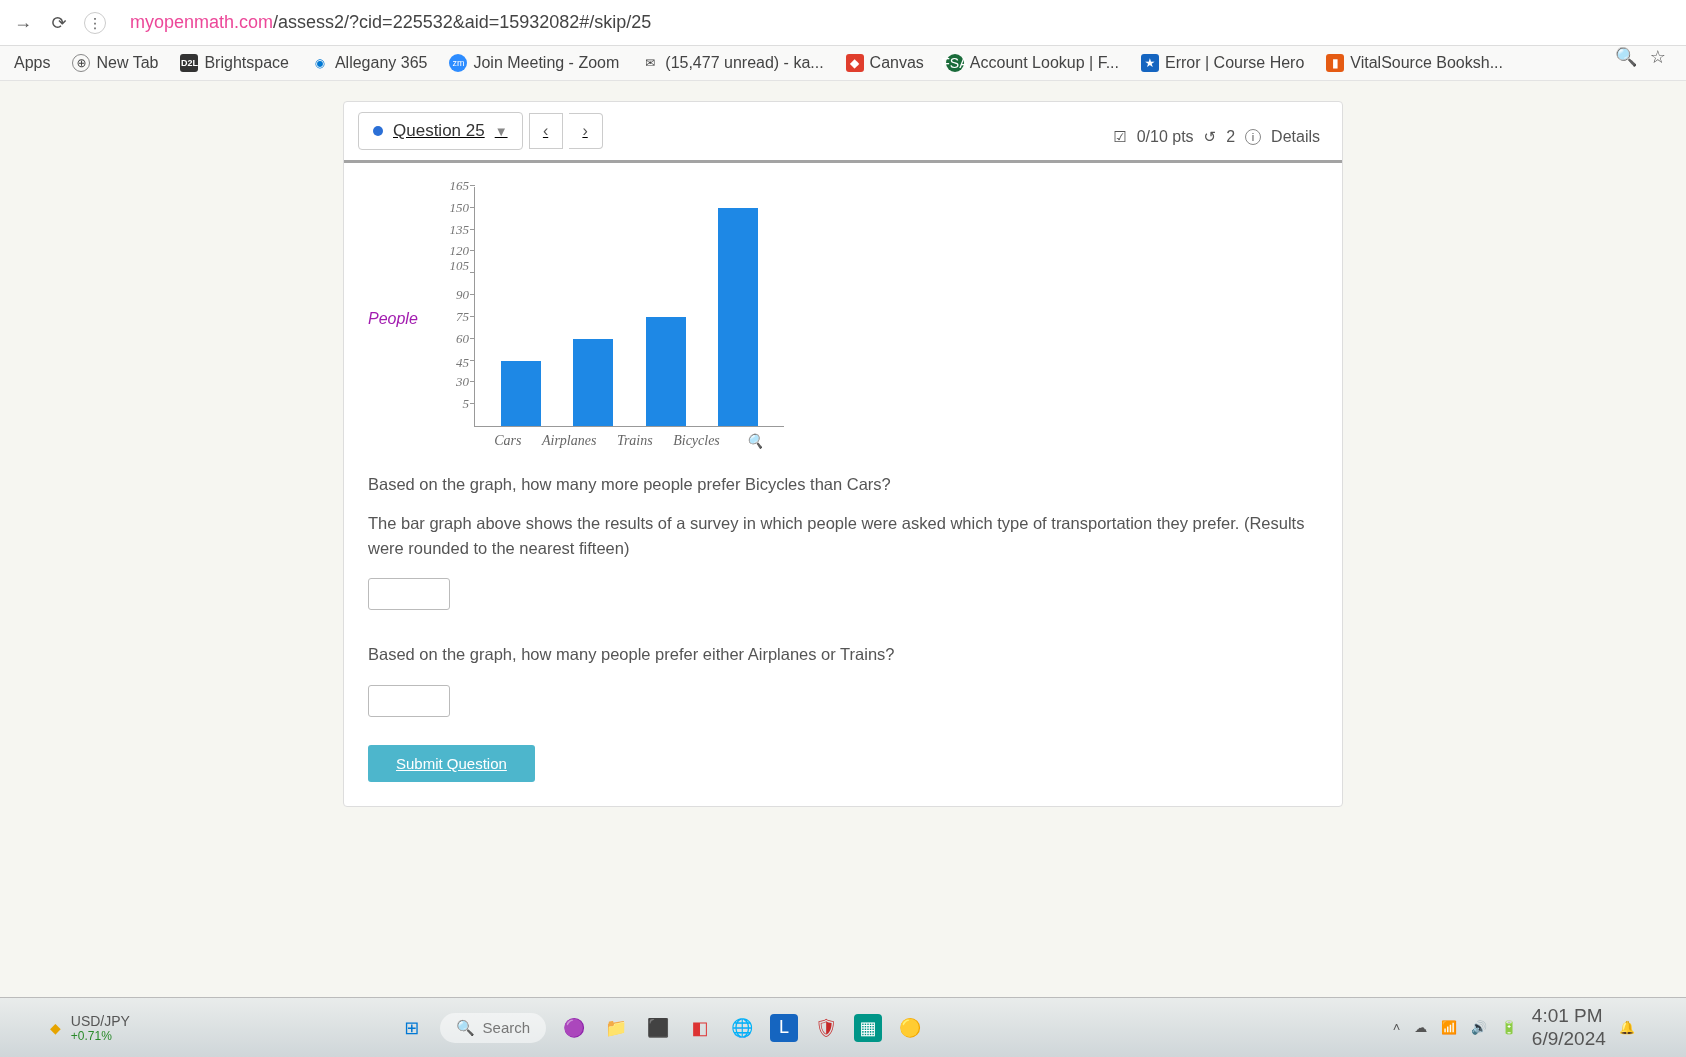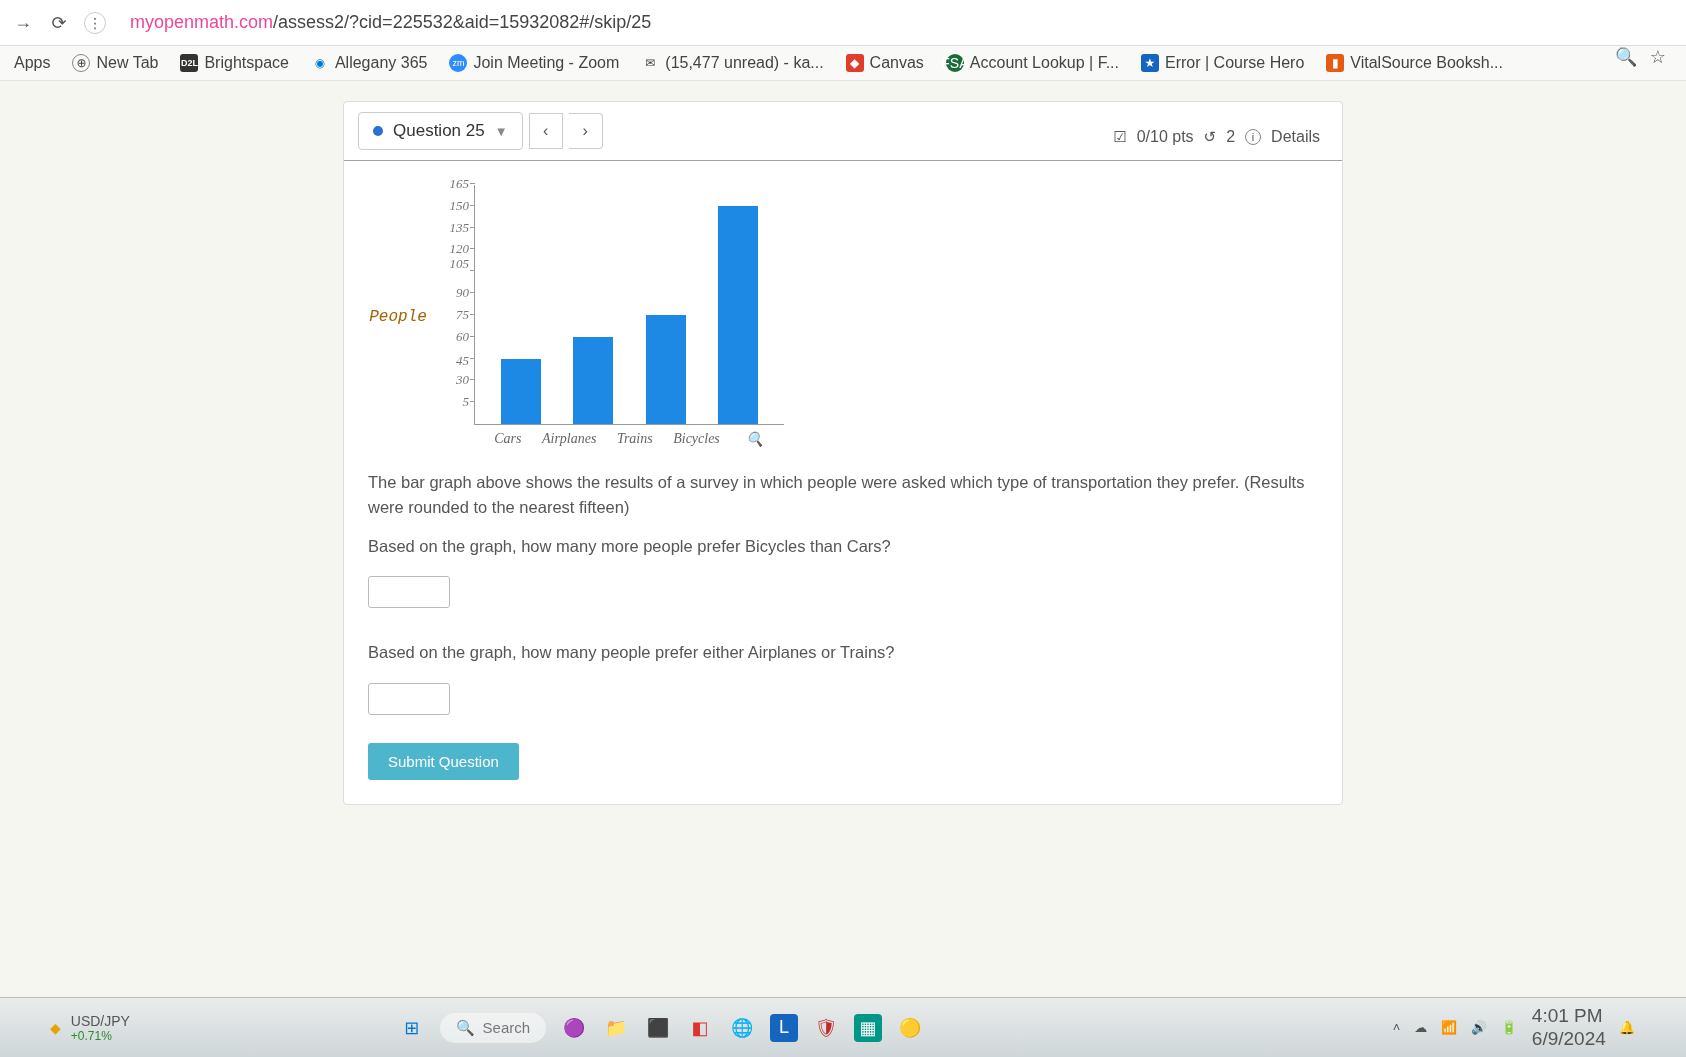--- a/index.html
+++ b/index.html
@@ -53,21 +53,22 @@
     width: 1000px;
     border: 1px solid #ddd;
     border-radius: 4px;
     padding: 0;
     position: relative;
   }
   .q-header {
     display:flex;
     align-items:center;
     padding: 10px 14px;
-    border-bottom: 1px solid #a3a3a3;
+    border-bottom: 3px solid #a3a3a3;
+    text-decoration: underline;
   }
   .q-select {
     display:flex; align-items:center; gap:10px;
     border:1px solid #ccc; border-radius:4px;
     padding:8px 14px; cursor:pointer;
     font-size:17px; color:#333;
   }
   .q-dot { width:10px; height:10px; border-radius:50%; background:#2b6fd6; }
   .q-caret { color:#888; font-size:13px; }
   .navbtn { border:1px solid #ccc; width:34px; height:36px; display:flex; align-items:center; justify-content:center; margin-left:6px; cursor:pointer; background:#fff; font-size:16px; color:#555; }
@@ -75,41 +76,41 @@
   .navbtn+.navbtn { border-left:none; border-top-right-radius:4px; border-bottom-right-radius:4px; }
   .pts-row {
     position:absolute; right:22px; top:26px;
     display:flex; align-items:center; gap:10px;
     color:#555; font-size:16px;
   }
   .pts-row .ico { font-size:15px; }
   .q-body { padding: 18px 24px 24px 24px; }
   
   .chart-wrap { display:flex; margin: 6px 0 22px 0; }
-  .y-title { writing-mode: horizontal-tb; font-style: italic; color:#a16207; font-family: Liberation Mono, monospace; font-size:16px; align-self:center; width:60px; text-align:center; }
+  .y-title { writing-mode: horizontal-tb; font-style: italic; color:#a21caf; font-family: Liberation Sans, sans-serif; font-size:16px; align-self:center; width:60px; text-align:left; }
   .chart-axes { position:relative; }
   .plot {
     position:relative;
     width: 310px;
     height: 240px;
     border-left: 1.5px solid #999;
     border-bottom: 1.5px solid #999;
     margin-left: 46px;
   }
   .ytick { position:absolute; right: calc(100% + 6px); transform: translateY(50%); font-size:13px; color:#777; font-family: Georgia, serif; font-style:italic; }
   .tickmark { position:absolute; left:-5px; width:5px; height:1px; background:#999; }
   .bars { position:absolute; bottom:0; left:0; width:100%; height:100%; display:flex; align-items:flex-end; justify-content:space-around; padding:0 10px; }
   .bar { width:40px; background:#1e88e5; }
   .xlabels { display:flex; width:310px; margin-left:46px; justify-content:space-around; padding:6px 10px 0; font-family: Georgia, serif; font-style:italic; font-size:14px; color:#666; }
   .mag { color:#bbb; font-size:14px; margin-left:6px; cursor:pointer; }
   .q-text { color:#555; font-size:16.5px; line-height:1.5; margin: 14px 0; }
   .ans-input { width:82px; height:32px; border:1px solid #bbb; border-radius:3px; padding:4px 8px; font-size:15px; margin:4px 0 18px 0; }
   .submit-btn {
     background:#4db6cc; color:#fff; border:none; border-radius:3px;
-    padding:10px 20px; font-size:15px; cursor:pointer; margin-top:10px;
+    padding:10px 28px; font-size:15px; cursor:pointer; margin-top:10px;text-decoration:underline;
   }
   
   .taskbar {
     position:absolute; left:0; bottom:0; width:100%; height:60px;
     background: linear-gradient(to top, #cfd6d9, #e9eceb);
     border-top:1px solid #bbb;
     display:flex; align-items:center; padding:0 50px;
     gap:18px;
   }
   .tb-left { display:flex; align-items:center; gap:10px; font-size:14px; color:#555; }
@@ -238,22 +239,22 @@
           <div class="xlabels" id="xlabels">
               <div>Cars</div>
               <div>Airplanes</div>
               <div>Trains</div>
               <div>Bicycles</div>
               <span class="mag">🔍</span>
             </div>
         </div>
       </div>
 
+      <div class="q-text">Based on the graph, how many more people prefer Bicycles than Cars?</div>
       <div class="q-text">The bar graph above shows the results of a survey in which people were asked which type of transportation they prefer. (Results were rounded to the nearest fifteen)</div>
-      <div class="q-text">Based on the graph, how many more people prefer Bicycles than Cars?</div>
       <input class="ans-input" type="text" style="">
       <div class="q-text">Based on the graph, how many people prefer either Airplanes or Trains?</div>
       <input class="ans-input" type="text" style="">
       <div><button class="submit-btn">Submit Question</button></div>
     </div>
   </div>
 </div>
 
 <div class="taskbar">
   <div class="tb-left">

